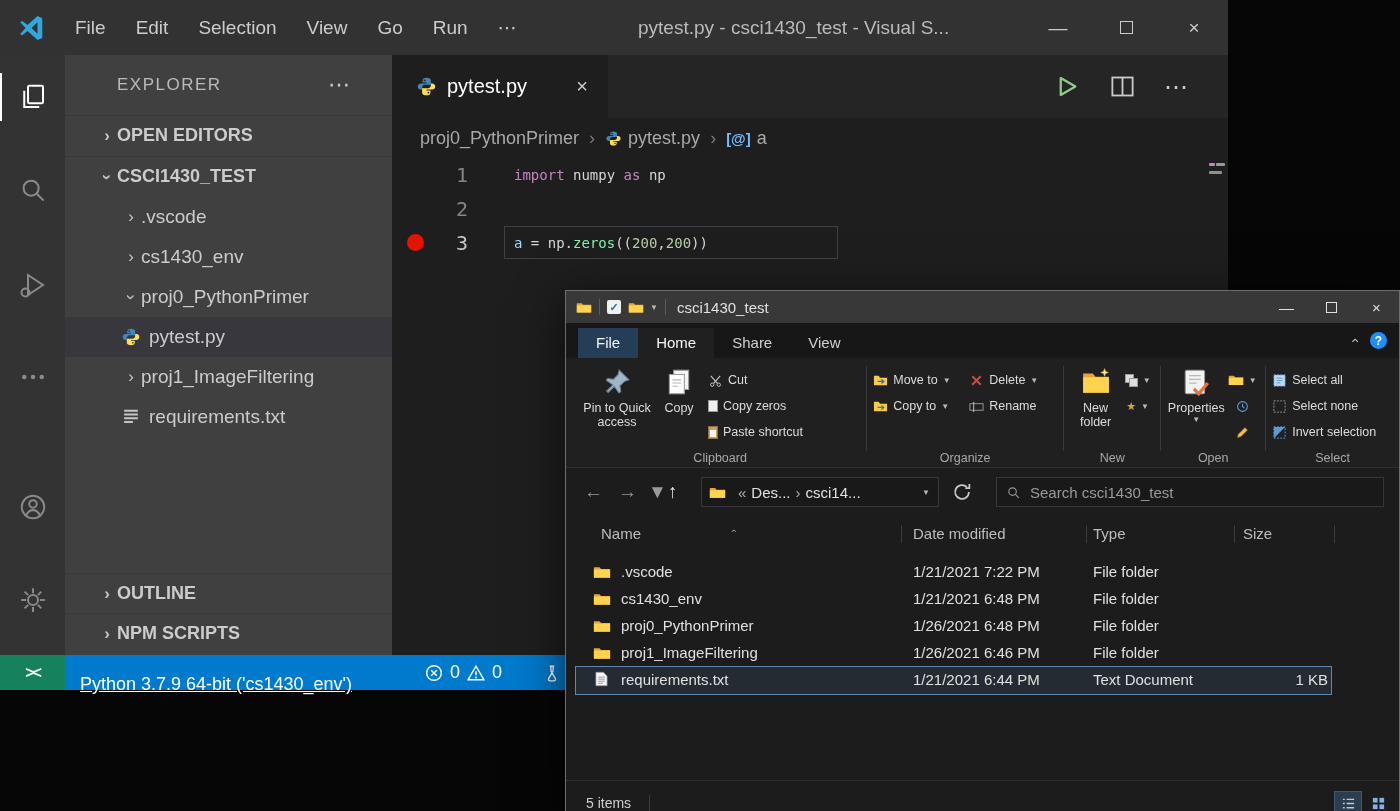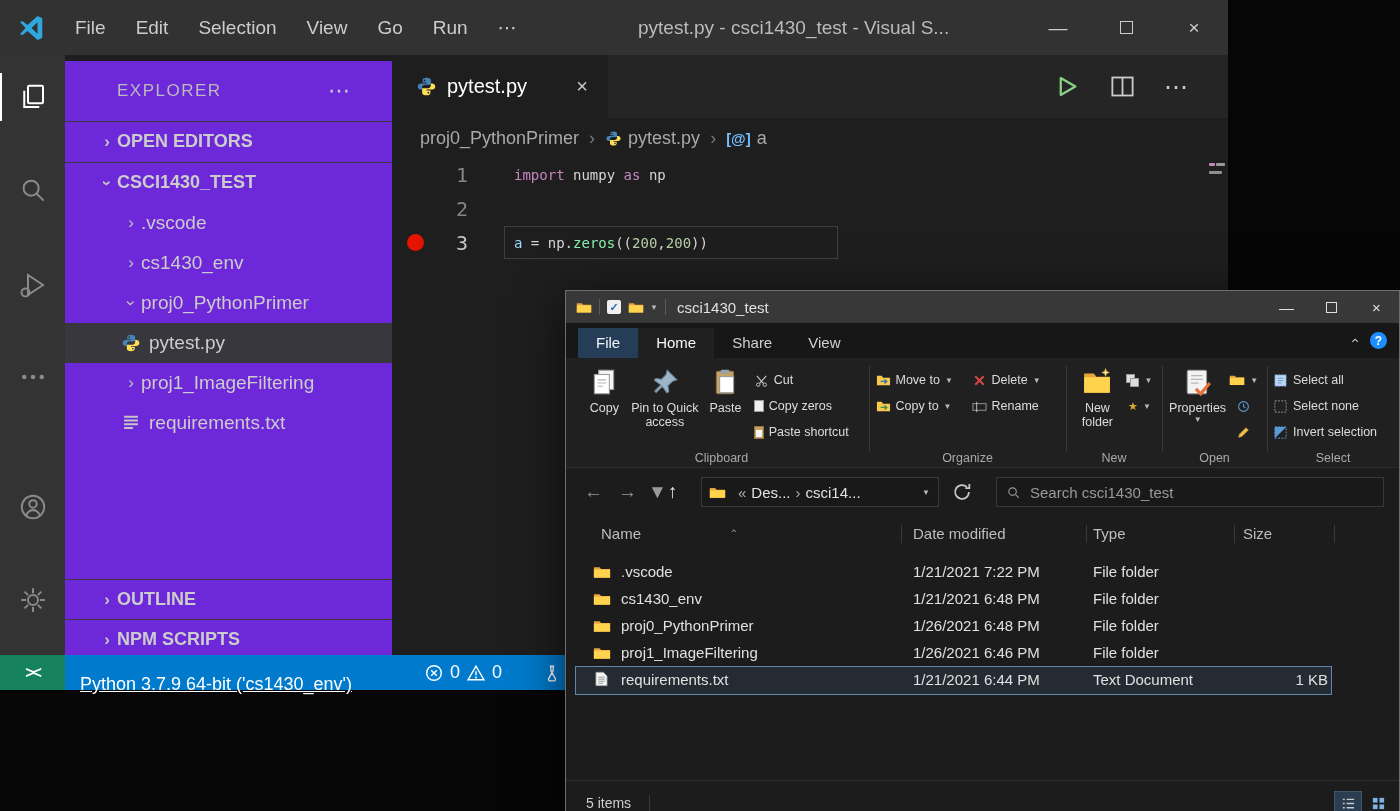--- a/index.html
+++ b/index.html
@@ -17,21 +17,21 @@
   .vs-wincontrols { position:absolute; right:0; top:0; height:55px; display:flex; }
   .vs-winbtn { width:68px; height:55px; display:flex; align-items:center; justify-content:center; color:#CCCCCC; font-size:19px; }
   .vs-maxbox { width:13px; height:13px; border:1.5px solid #CCCCCC; display:inline-block; }
 
   .vs-activitybar { position:absolute; left:0; top:55px; width:65px; height:600px; background:#333333; }
   .ab-item { position:absolute; left:0; width:65px; height:64px; display:flex; align-items:center; justify-content:center; }
   .ab-item svg { width:30px; height:30px; stroke:#8A8A8A; fill:none; stroke-width:1.6; }
   .ab-item.active svg { stroke:#FFFFFF; }
   .ab-item.active::before { content:""; position:absolute; left:0; top:8px; bottom:8px; width:2px; background:#FFFFFF; }
 
-  .vs-sidebar { position:absolute; left:65px; top:61px; width:327px; height:600px; background:#6d28d9; color:#CCCCCC; overflow:hidden; }
+  .vs-sidebar { position:absolute; left:65px; top:55px; width:327px; height:600px; background:#404040; color:#CCCCCC; overflow:hidden; }
   .sb-header { position:absolute; top:0; left:0; right:0; height:60px; display:flex; align-items:center; }
   .sb-title { margin-left:52px; font-size:17px; letter-spacing:1.5px; color:#BBBBBB; }
   .sb-more { margin-left:auto; margin-right:42px; color:#CCCCCC; font-size:22px; }
   .sb-sect { position:absolute; left:0; right:0; height:40px; display:flex; align-items:center; font-weight:bold; font-size:18px; color:#CCCCCC; border-top:1px solid #3A3A3B; }
   .sb-sect .chev, .tree-row .chev { display:inline-block; width:20px; margin-left:32px; font-size:17px; color:#C5C5C5; text-align:center; }
   .tree-row { position:absolute; left:0; right:0; height:40px; display:flex; align-items:center; font-size:19px; color:#CCCCCC; }
   .tree-row .chev { margin-left:56px; }
   .tree-row.sel { background:#37373D; }
   .rot90 { display:inline-block; transform:rotate(90deg); }
   .rotm90 { display:inline-block; transform:rotate(-90deg); }
@@ -391,41 +391,33 @@
     <span class="ex-tab">View</span>
     <div class="ex-menu-right">
       <span class="collapse-chev rotm90">›</span>
       <span class="help-circle">?</span>
     </div>
   </div>
 
   <div class="ex-ribbon">
 
     <div class="rb-group" style="width:295px">
+      <div class="rb-big">
+        <svg viewBox="0 0 28 28">
+              <path fill="#9FB6C9" stroke="#6E879B" stroke-width="1" d="M16 3l9 9-4 1.2-4.3 4.3.8 5.5-1.8 1-4.2-6-5.8 5.8-1.3-1.3 5.8-5.8-6-4.2 1-1.8 5.5.8 4.3-4.3z"></path>
+            </svg>
+        <div class="rb-label">Pin to Quick access</div>
+      </div>
       <div class="rb-big narrow">
         <svg viewBox="0 0 28 28">
               <rect x="9" y="3" width="14" height="18" fill="#F5F5F5" stroke="#9A9A9A"></rect>
               <rect x="5" y="7" width="14" height="18" fill="#FFFFFF" stroke="#9A9A9A"></rect>
               <path d="M8 12h8M8 15h8M8 18h5" stroke="#B5B5B5" fill="none"></path>
             </svg>
         <div class="rb-label">Copy</div>
-      </div>
-      <div class="rb-big">
-        <svg viewBox="0 0 28 28">
-              <path fill="#9FB6C9" stroke="#6E879B" stroke-width="1" d="M16 3l9 9-4 1.2-4.3 4.3.8 5.5-1.8 1-4.2-6-5.8 5.8-1.3-1.3 5.8-5.8-6-4.2 1-1.8 5.5.8 4.3-4.3z"></path>
-            </svg>
-        <div class="rb-label">Pin to Quick access</div>
-      </div>
-      <div class="rb-big narrow">
-        <svg viewBox="0 0 28 28">
-              <rect x="6" y="4" width="16" height="21" rx="1.5" fill="#C8A165" stroke="#8F7142"></rect>
-              <rect x="10" y="2.5" width="8" height="4" rx="1" fill="#9AA0A6"></rect>
-              <rect x="9" y="9" width="13" height="15" fill="#FFFFFF" stroke="#9A9A9A"></rect>
-            </svg>
-        <div class="rb-label">Paste</div>
       </div>
       <div class="rb-col" style="width:112px; margin-left:4px">
         <div class="rb-small">
           <svg viewBox="0 0 16 16">
                 <path d="M3 3l7 8M13 3L6 11" stroke="#C8C8C8" stroke-width="1.2" fill="none"></path>
                 <circle cx="4.5" cy="12.5" r="1.8" stroke="#C8C8C8" fill="none"></circle>
                 <circle cx="11.5" cy="12.5" r="1.8" stroke="#C8C8C8" fill="none"></circle>
               </svg>
           <span>Cut</span>
         </div>

